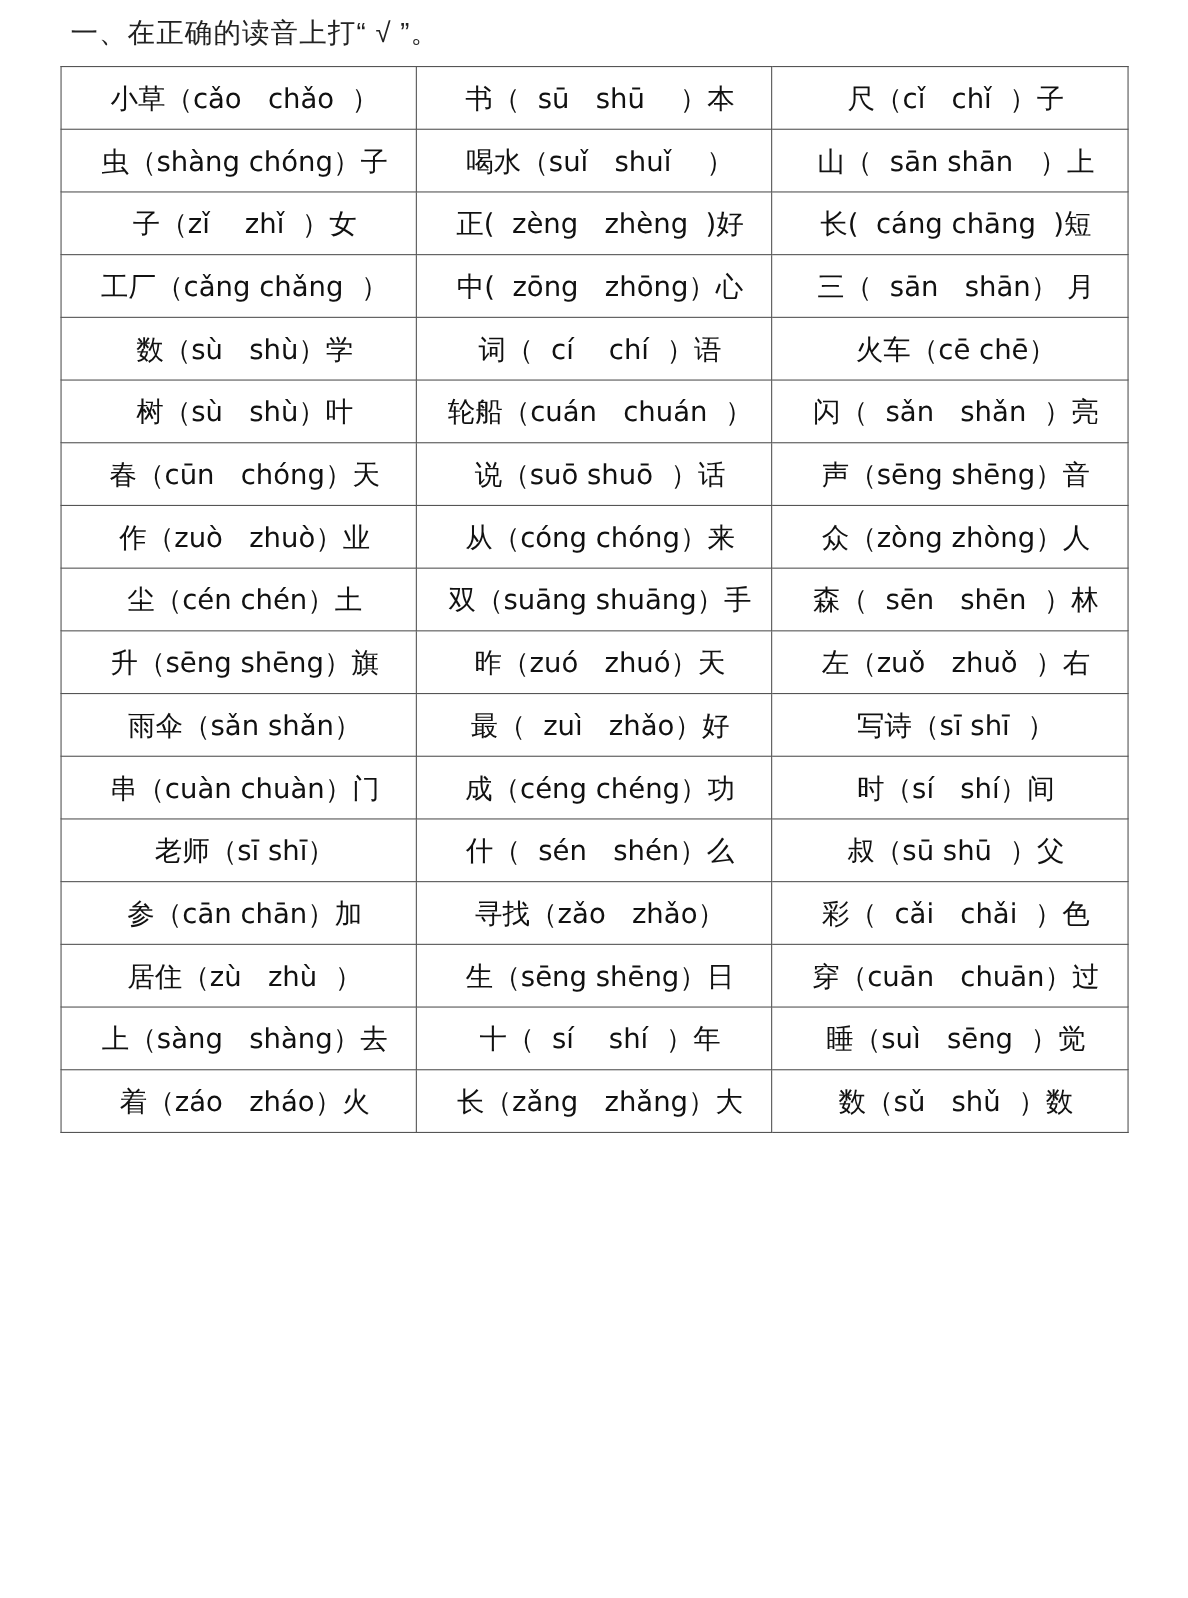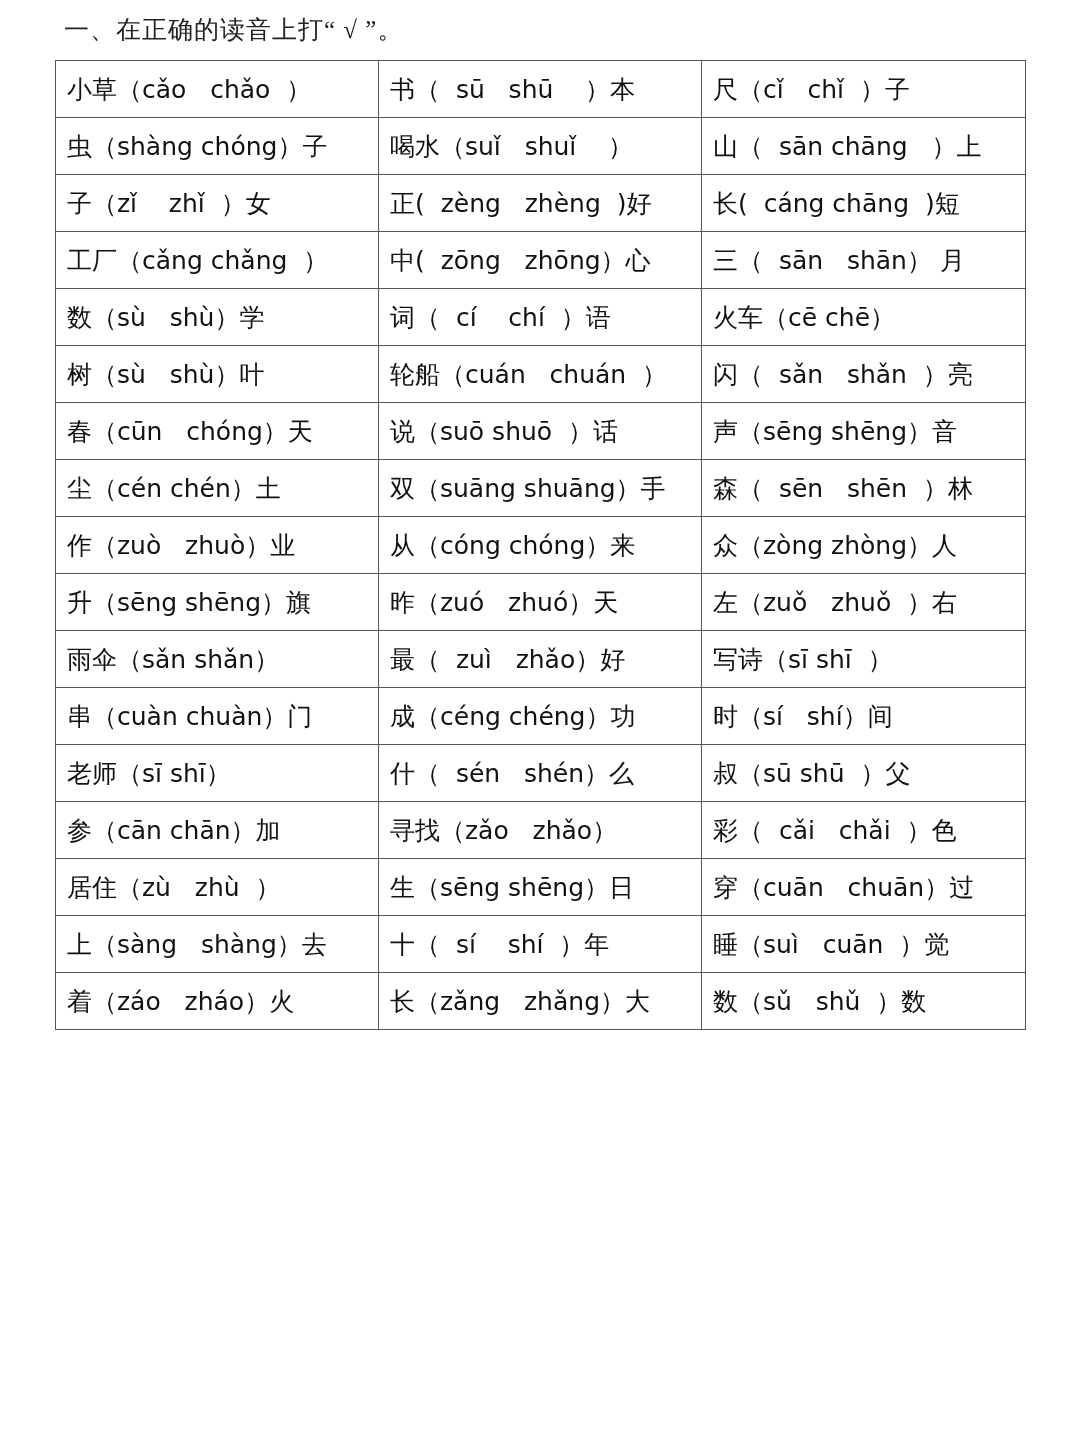--- a/index.html
+++ b/index.html
@@ -3,28 +3,29 @@
   <meta charset="utf-8">
   <style>
     html, body { margin: 0; padding: 0; background: #ffffff; }
     body {
       width: 1080px; height: 1453px; position: relative; overflow: hidden;
       font-family: "DejaVu Sans", "Liberation Sans", sans-serif;
       color: #1a1a1a;
     }
     .title {
       position: absolute; left: 64px; top: 12px;
-      font-family: Liberation Serif, serif;
+      font-family: Liberation Sans, sans-serif;
       font-size: 25px; line-height: 36px; color: #222;
       letter-spacing: 1px; white-space: nowrap;
     }
     table.quiz {
       position: absolute; left: 55px; top: 60px;
       width: 970px; border-collapse: collapse;
       table-layout: fixed;
+      text-align: center;
     }
     table.quiz td {
       border: 1.5px solid #555;
       height: 56px; padding: 0 0 0 11px;
       font-size: 25px; white-space: nowrap; overflow: hidden;
       vertical-align: middle; color: #111;
     }
     col.c1 { width: 323px; }
     col.c2 { width: 323px; }
     col.c3 { width: 324px; }
@@ -43,21 +44,21 @@
     </colgroup>
   <tbody id="quiz-body">
       <tr>
         <td><span class="item">小草（cǎo   chǎo  ）</span></td>
         <td><span class="item">书（  sū   shū    ）本</span></td>
         <td><span class="item">尺（cǐ   chǐ  ）子</span></td>
       </tr>
       <tr>
         <td><span class="item">虫（shàng chóng）子</span></td>
         <td><span class="item">喝水（suǐ   shuǐ    ）</span></td>
-        <td><span class="item">山（  sān chāng   ）上</span></td>
+        <td><span class="item">山（  sān shān   ）上</span></td>
       </tr>
       <tr>
         <td><span class="item">子（zǐ    zhǐ  ）女</span></td>
         <td><span class="item">正(  zèng   zhèng  )好</span></td>
         <td><span class="item">长(  cáng chāng  )短</span></td>
       </tr>
       <tr>
         <td><span class="item">工厂（cǎng chǎng  ）</span></td>
         <td><span class="item">中(  zōng   zhōng）心</span></td>
         <td><span class="item">三（  sān   shān） 月</span></td>
@@ -71,28 +72,28 @@
         <td><span class="item">树（sù   shù）叶</span></td>
         <td><span class="item">轮船（cuán   chuán  ）</span></td>
         <td><span class="item">闪（  sǎn   shǎn  ）亮</span></td>
       </tr>
       <tr>
         <td><span class="item">春（cūn   chóng）天</span></td>
         <td><span class="item">说（suō shuō  ）话</span></td>
         <td><span class="item">声（sēng shēng）音</span></td>
       </tr>
       <tr>
+        <td><span class="item">作（zuò   zhuò）业</span></td>
+        <td><span class="item">从（cóng chóng）来</span></td>
+        <td><span class="item">众（zòng zhòng）人</span></td>
+      </tr>
+      <tr>
         <td><span class="item">尘（cén chén）土</span></td>
         <td><span class="item">双（suāng shuāng）手</span></td>
         <td><span class="item">森（  sēn   shēn  ）林</span></td>
-      </tr>
-      <tr>
-        <td><span class="item">作（zuò   zhuò）业</span></td>
-        <td><span class="item">从（cóng chóng）来</span></td>
-        <td><span class="item">众（zòng zhòng）人</span></td>
       </tr>
       <tr>
         <td><span class="item">升（sēng shēng）旗</span></td>
         <td><span class="item">昨（zuó   zhuó）天</span></td>
         <td><span class="item">左（zuǒ   zhuǒ  ）右</span></td>
       </tr>
       <tr>
         <td><span class="item">雨伞（sǎn shǎn）</span></td>
         <td><span class="item">最（  zuì   zhǎo）好</span></td>
         <td><span class="item">写诗（sī shī  ）</span></td>
@@ -113,21 +114,21 @@
         <td><span class="item">彩（  cǎi   chǎi  ）色</span></td>
       </tr>
       <tr>
         <td><span class="item">居住（zù   zhù  ）</span></td>
         <td><span class="item">生（sēng shēng）日</span></td>
         <td><span class="item">穿（cuān   chuān）过</span></td>
       </tr>
       <tr>
         <td><span class="item">上（sàng   shàng）去</span></td>
         <td><span class="item">十（  sí    shí  ）年</span></td>
-        <td><span class="item">睡（suì   cuān  ）觉</span></td>
+        <td><span class="item">睡（suì   sēng  ）觉</span></td>
       </tr>
       <tr>
         <td><span class="item">着（záo   zháo）火</span></td>
         <td><span class="item">长（zǎng   zhǎng）大</span></td>
         <td><span class="item">数（sǔ   shǔ  ）数</span></td>
       </tr>
     </tbody>
 </table>
 
 </body></html>

